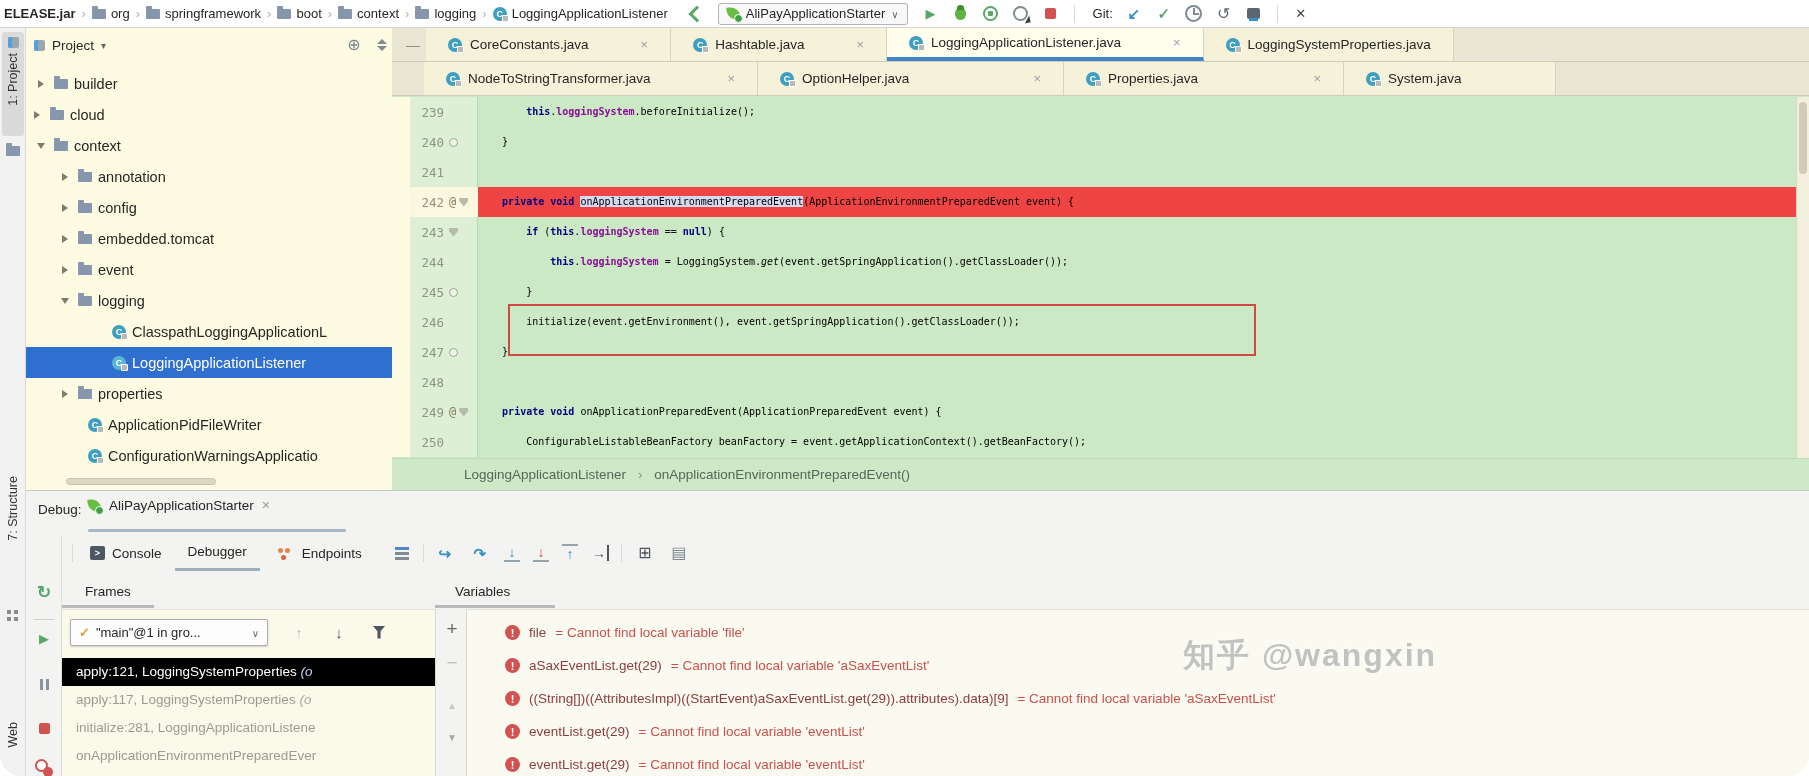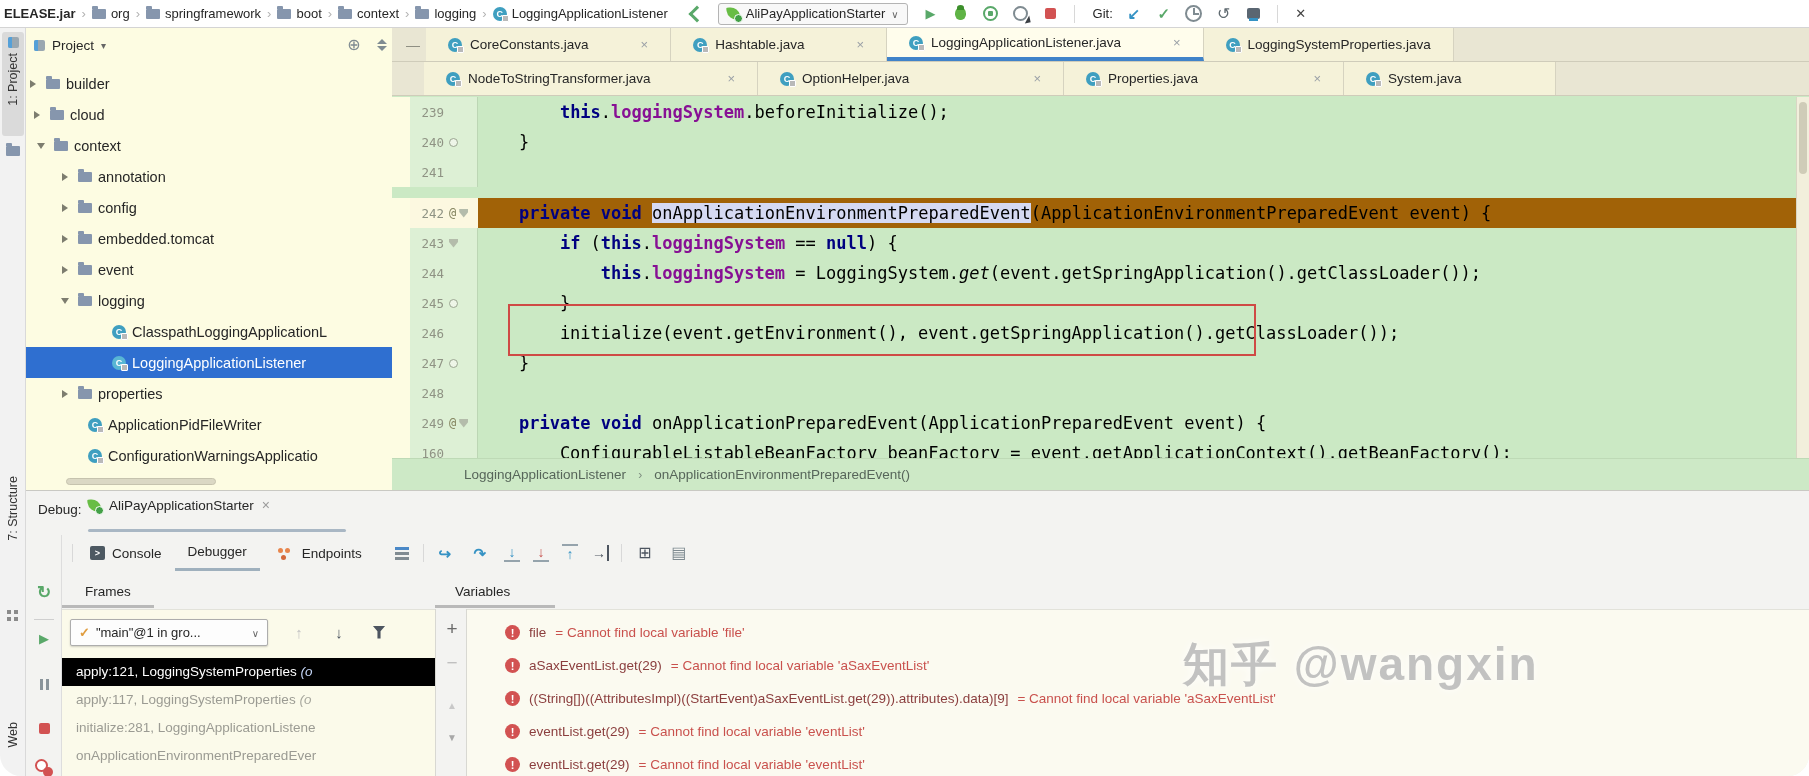--- a/index.html
+++ b/index.html
@@ -96,23 +96,23 @@
   .tabs2 .tab .x{margin-left:auto;}
   .code-area{position:absolute;left:0;top:69px;right:0;height:362px;background:#cbe9c4;}
   .code-line{height:30px;display:flex;align-items:stretch;}
   .gut{width:86px;flex:none;border-left:18px solid #fdfce2;background:#ddf0d5;display:flex;align-items:center;
        box-shadow:inset -1px 0 #bcd6b4;}
   .ln{flex:0 0 34px;text-align:right;color:#8f9384;font-size:12.5px;font-family:"DejaVu Sans Mono",monospace;}
   .marks{flex:1;display:flex;align-items:center;padding-left:5px;gap:3px;}
   .at{color:#84845f;font-size:12px;font-family:"DejaVu Sans Mono",monospace;}
   .foldc{width:9px;height:9px;border:1px solid #9aa590;border-radius:50%;background:#eef5e8;}
   .pent{width:9px;height:9px;background:#b4bcab;clip-path:polygon(0 0,100% 0,100% 40%,50% 100%,0 40%);}
-  .code-line.cur{background:#a16207;margin-top:11px;}
+  .code-line.cur{background:#ef4444;}
   .code-line.cur .gut{background:#fcf8e0;box-shadow:none;}
-  .src{font-family:"DejaVu Sans Mono",monospace;font-size:17px;line-height:30px;white-space:pre;color:#000;}
+  .src{font-family:"DejaVu Sans Mono",monospace;font-size:10px;line-height:30px;white-space:pre;color:#000;}
   .src .k{color:#000080;font-weight:bold;}
   .src .f{color:#871094;font-weight:bold;}
   .src .it{font-style:italic;}
   .src .hl{background:#d5d9f2;}
   .redbox{position:absolute;left:116px;top:207px;width:748px;height:52px;border:2px solid #cf4a45;}
   .ed-bc{position:absolute;left:0;right:0;bottom:0;height:32px;background:#cde9c6;border-top:1px solid #bedab6;
          display:flex;align-items:center;padding-left:72px;gap:12px;font-size:13.5px;color:#57665a;}
   .ed-bc .sep{color:#7f8f81;font-size:12px;}
   .ed-vscroll{position:absolute;right:0;top:69px;width:13px;height:362px;background:#f2efdc;border-left:1px solid #d9d6c4;}
   .ed-vscroll::before{content:"";position:absolute;left:2px;top:5px;width:8px;height:72px;background:#cfccb8;border-radius:4px;}
@@ -176,21 +176,21 @@
   .ic-watch-up-icon{color:#c8c8c8;font-size:10px;top:86px;}
   .ic-watch-down-icon{color:#a8a8a8;font-size:10px;top:118px;}
   .vars{position:absolute;left:441px;top:118px;right:0;bottom:0;background:#fbfaf0;border-top:1px solid #e2e2da;
         overflow:hidden;padding-top:6px;}
   .vrow{height:33px;display:flex;align-items:center;gap:9px;padding-left:38px;font-size:13.5px;white-space:nowrap;}
   .err-ic{width:15px;height:15px;border-radius:50%;background:#d25252;color:#fff;font-size:11px;font-weight:bold;
           display:inline-flex;align-items:center;justify-content:center;flex:none;}
   .vname{color:#8b3e3e;}
   .vmsg{color:#c9514d;}
   
-  .watermark{position:absolute;left:1183px;top:634px;font-size:46px;font-weight:600;letter-spacing:2px;
+  .watermark{position:absolute;left:1183px;top:634px;font-size:32px;font-weight:600;letter-spacing:2px;
              color:rgba(183,183,183,.85);text-shadow:0 0 8px rgba(255,255,255,.9);z-index:20;white-space:nowrap;}
 </style>
 </head>
 <body>
 
 <div class="app">
 
   <div class="topbar">
     <div class="bc">
         <span class="bc-item bc-root">
@@ -273,21 +273,21 @@
       <span>Project</span>
       <span class="caret">▾</span>
       <span class="pj-icons">
           <span class="ic ic-locate-icon">⊕</span>
           <span class="ic ic-collapse-all-icon"></span>
           <span class="ic ic-settings-icon">⚙</span>
           <span class="ic ic-hide-panel-icon">—</span>
         </span>
     </div>
     <div class="tree">
-        <div class="trow" style="padding-left: 0;">
+        <div class="trow" style="padding-left: 8px;">
           <span class="chev-slot">
             <span class="chev chev-r"></span>
           </span>
           <span class="folder-ic"></span>
           <span>builder</span>
         </div>
         <div class="trow" style="padding-left: 4px;">
           <span class="chev-slot">
             <span class="chev chev-r"></span>
           </span>
@@ -496,21 +496,21 @@
             <span class="ln">249</span>
             <span class="marks">
               <span class="at">@</span>
               <span class="pent"></span>
             </span>
           </span>
           <span class="src"><span>    </span><span class="k">private</span><span> </span><span class="k">void</span><span> </span><span>onApplicationPreparedEvent(ApplicationPreparedEvent event) {</span></span>
         </div>
         <div class="code-line">
           <span class="gut">
-            <span class="ln">160</span>
+            <span class="ln">250</span>
             <span class="marks"></span>
           </span>
           <span class="src"><span>        ConfigurableListableBeanFactory beanFactory = event.getApplicationContext().getBeanFactory();</span></span>
         </div>
         <div class="redbox"></div>
       </div>
     <div class="ed-vscroll"></div>
     <div class="ed-bc">
         <span>LoggingApplicationListener</span>
         <span class="sep">›</span>

